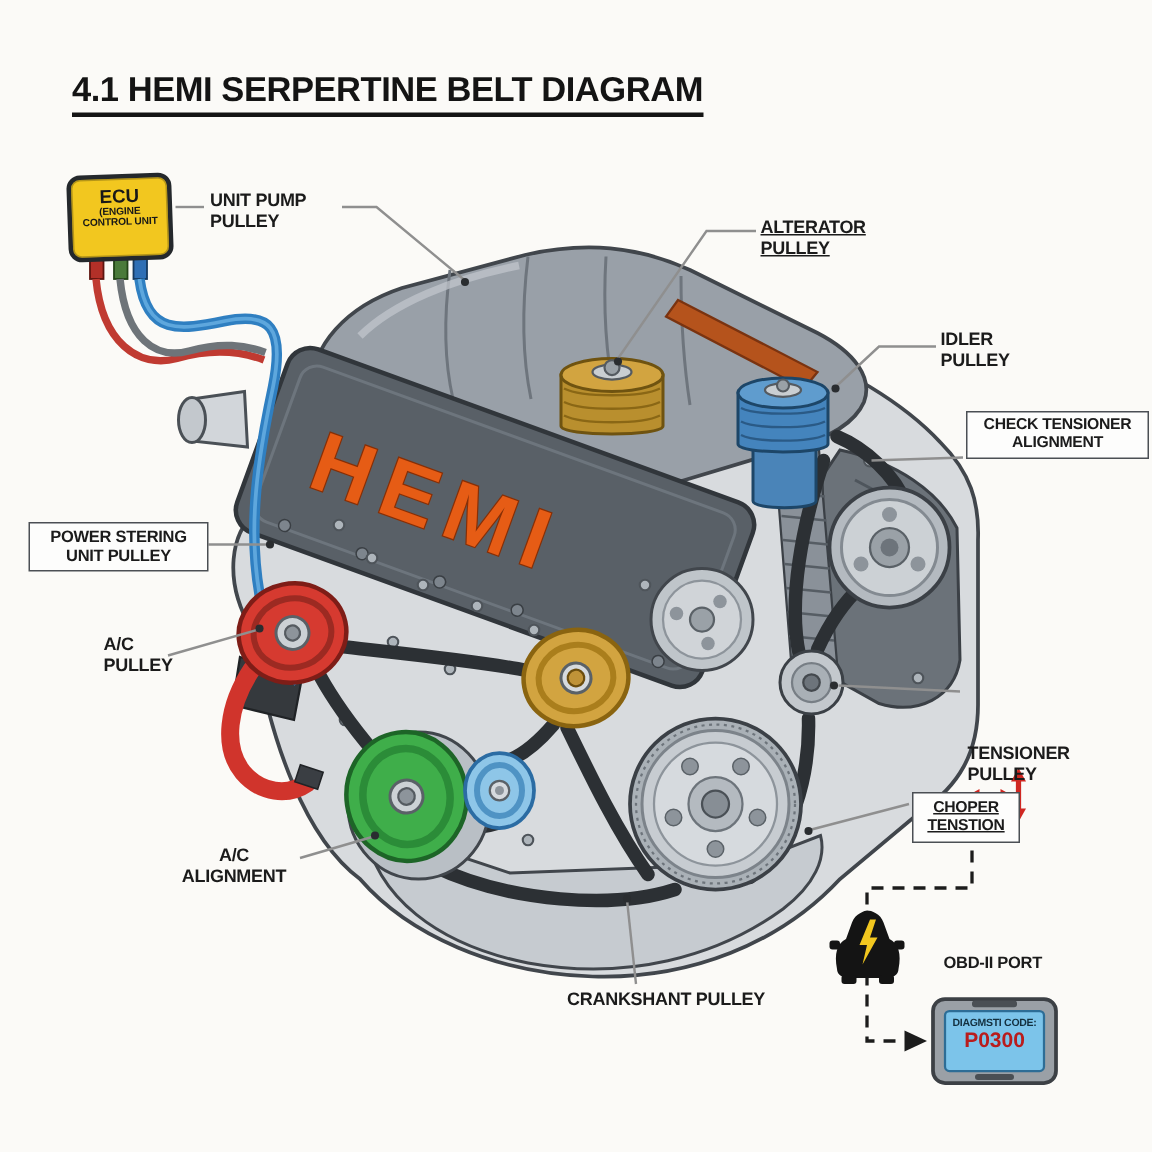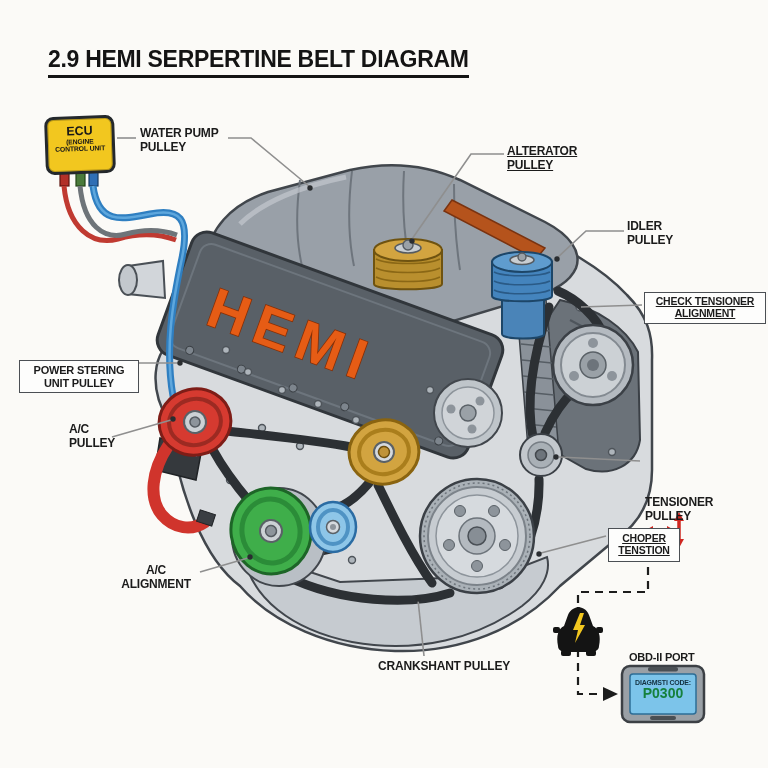--- a/index.html
+++ b/index.html
@@ -6,34 +6,34 @@
   body{font-family:"Liberation Sans",sans-serif;background:var(--bg,#fbfaf7);}
   #canvas{position:relative;width:768px;height:768px;background:var(--bg,#fbfaf7);overflow:hidden;}
   #art{position:absolute;left:0;top:0;}
   .lbl{position:absolute;font-weight:bold;font-size:12px;line-height:1.14;color:var(--ink,#1b1b1b);letter-spacing:-0.2px;white-space:nowrap;z-index:3;}
   .lbl span{display:block;}
   .box{border:1.6px solid #4b4f54;background:#fdfdfc;padding:3px 6px;text-align:center;white-space:normal;}
   #title{position:absolute;left:48px;top:46px;font-size:23px;font-weight:bold;letter-spacing:-0.3px;color:#141414;border-bottom:3.5px solid #141414;padding-bottom:2px;z-index:3;}
   #ecu-box{position:absolute;left:45px;top:116px;width:70px;height:58px;box-sizing:border-box;background:var(--ecu-yellow,#f2c71f);border:3px solid #24282c;border-radius:9px;text-align:center;transform:rotate(-2deg);z-index:3;box-shadow:inset 0 0 0 1px rgba(0,0,0,.25);}
   .ecu-title{font-size:12.5px;font-weight:bold;margin-top:5px;color:#181818;}
   .ecu-sub{font-size:6.8px;font-weight:bold;color:#181818;letter-spacing:-0.1px;}
-  #check-box{left:644px;top:292px;width:108px;font-size:10.5px;text-decoration:underline;}
-  #ps-box{left:19px;top:360px;width:106px;font-size:11px;}
+  #check-box{left:644px;top:274px;width:108px;font-size:10.5px;}
+  #ps-box{left:19px;top:348px;width:106px;font-size:11px;}
   #chop-box{left:608px;top:528px;width:64px;font-size:10.5px;padding:4px 3px;text-decoration:underline;}
   #wp-label{left:140px;top:127px;}
   #alt-label{left:507px;top:145px;text-decoration:underline;}
   #idler-label{left:627px;top:220px;}
   #acp-label{left:69px;top:423px;}
   #acc-label{left:108px;top:564px;width:96px;text-align:center;}
   #tens-label{left:645px;top:452px;margin-top:44px;}
   #crank-label{left:348px;top:660px;width:162px;text-align:right;}
-  #obd-label{left:629px;top:651px;font-size:11px;text-align:center;}
+  #obd-label{left:629px;top:636px;font-size:11px;text-align:center;}
   #scr-text{position:absolute;left:631px;top:679px;width:64px;text-align:center;z-index:3;}
   .scr-label{font-size:7px;font-weight:bold;color:#13303f;letter-spacing:-0.2px;}
-  .scr-code{font-size:14px;font-weight:bold;color:#15803d;line-height:1.05;}
+  .scr-code{font-size:14px;font-weight:bold;color:#b91c1c;line-height:1.05;}
 </style>
 </head>
 <body>
 
 <div id="canvas">
 
   <svg id="art" width="768" height="768" viewBox="0 0 768 768">
 
     <g>
 
@@ -246,30 +246,30 @@
     </g>
 
     <g>
       <rect x="622" y="666" width="82" height="56" rx="8" fill="#9aa0a6" stroke="#3c4045" stroke-width="2.5"></rect>
       <rect x="630" y="674" width="66" height="40" rx="3" style="fill:var(--screen-blue)" stroke="#2d6d96" stroke-width="1.5"></rect>
       <rect x="648" y="667" width="30" height="4.5" rx="2" fill="#4a4f54"></rect>
       <rect x="650" y="716" width="26" height="4" rx="2" fill="#4a4f54"></rect>
     </g>
   </svg>
 
-  <div id="title">2.9 HEMI SERPERTINE BELT DIAGRAM</div>
+  <div id="title">4.1 HEMI SERPERTINE BELT DIAGRAM</div>
 
   <div id="ecu-box">
     <div class="ecu-title">ECU</div>
     <div class="ecu-sub">(ENGINE</div>
     <div class="ecu-sub">CONTROL UNIT</div>
   </div>
 
   <div class="lbl" id="wp-label">
-    <span>WATER PUMP</span>
+    <span>UNIT PUMP</span>
     <span>PULLEY</span>
   </div>
 
   <div class="lbl" id="alt-label">
     <span>ALTERATOR</span>
     <span>PULLEY</span>
   </div>
 
   <div class="lbl" id="idler-label">
     <span>IDLER</span>

